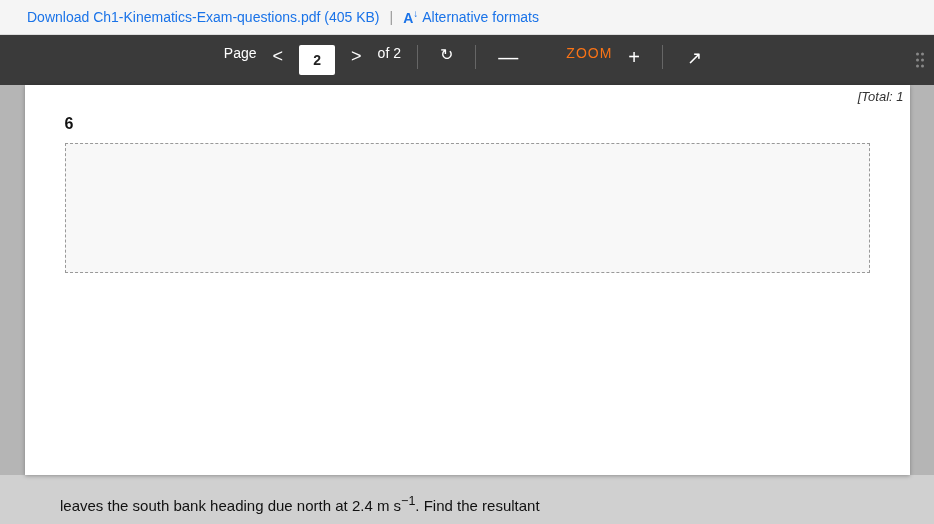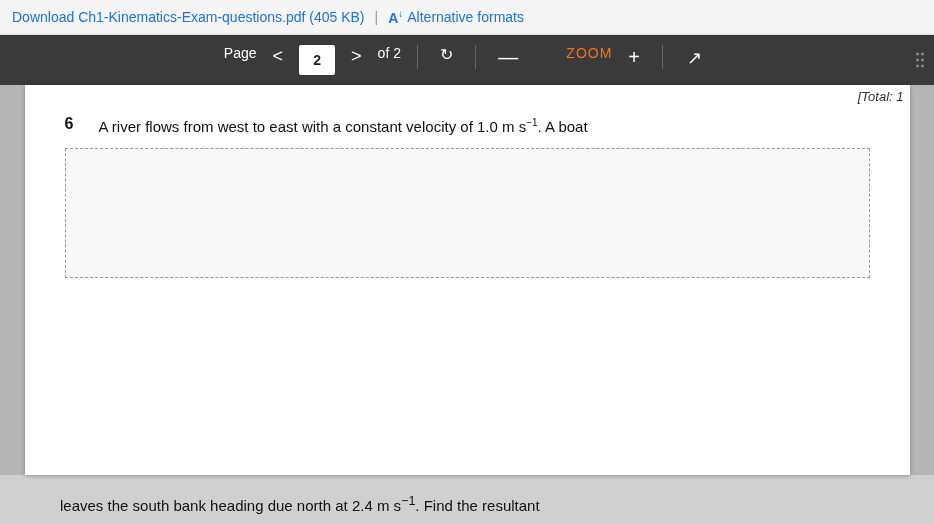--- a/index.html
+++ b/index.html
@@ -6,21 +6,21 @@
     body {
       width: 934px;
       height: 524px;
       background: #c8c8c8;
       font-family: Arial, sans-serif;
       overflow: hidden;
     }
 
     .top-bar {
       background: #f5f5f5;
-      padding: 8px 12px;
+      padding: 8px 27px;
       display: flex;
       align-items: center;
       gap: 6px;
       font-size: 14px;
       color: #222;
       border-bottom: 1px solid #ddd;
     }
     .top-bar .separator {
       color: #999;
       margin: 0 4px;
@@ -222,23 +222,20 @@
       </div>
   </div>
 </div>
 
 <div class="pdf-outer">
 
   <div class="pdf-page">
     <span class="total-badge">[Total: 1</span>
     <div class="question-row">
       <span class="question-num">6</span>
-      <span class="question-text">
-        A river flows from west to east with a constant velocity of 1.0 m s<sup>−1</sup>. A boat
-      </span>
     </div>
     <div class="answer-area"></div>
   </div>
 
   <div class="bottom-text-area">
     <div class="bottom-text">
       leaves the south bank heading due north at 2.4 m s<sup>−1</sup>. Find the resultant<br>
       velocity of the boat.
     </div>
   </div>

